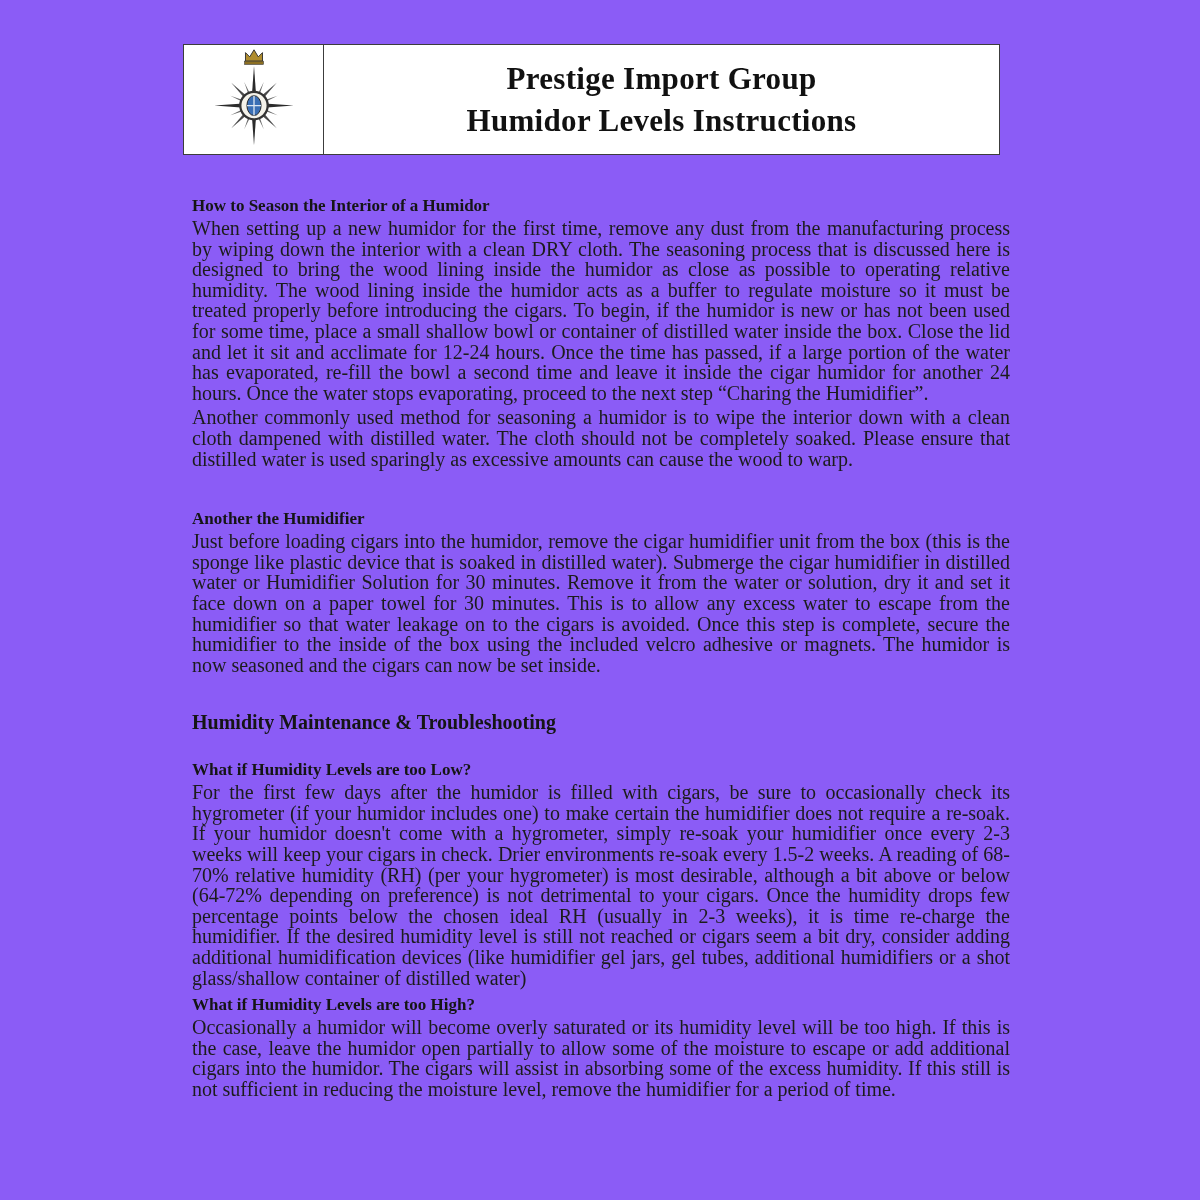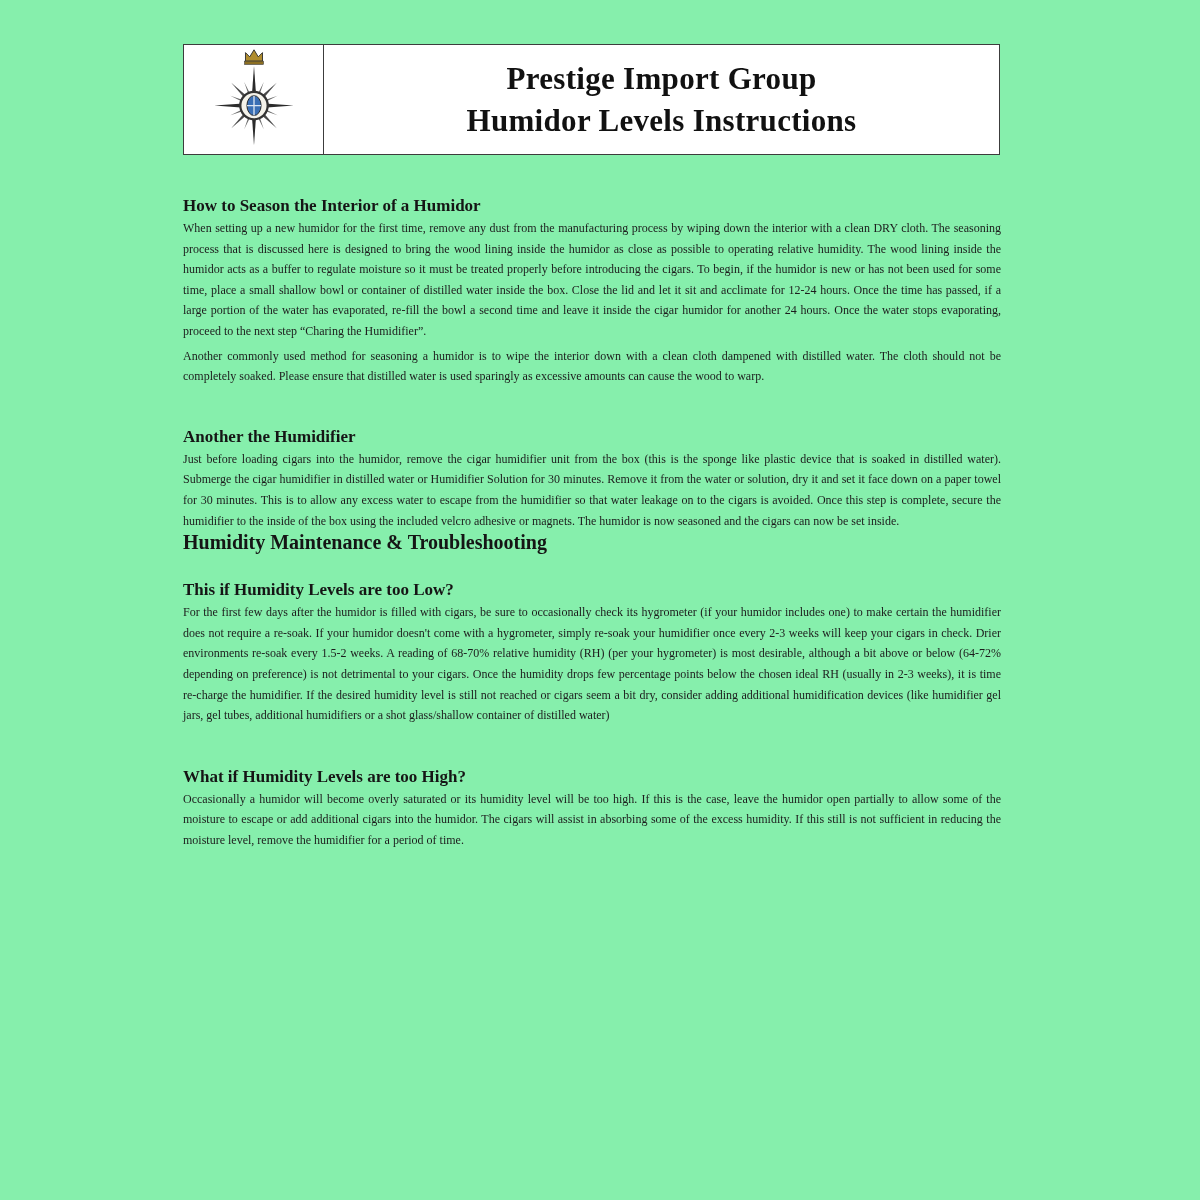--- a/index.html
+++ b/index.html
@@ -6,21 +6,21 @@
     margin: 0;
     padding: 0;
     background: #ffffff;
     font-family: "Liberation Serif", serif;
     color: #1c1c1c;
   }
   .page {
     position: relative;
     width: 1200px;
     height: 1200px;
-    background: #86efac;
+    background: #8b5cf6;
     overflow: hidden;
   }
   .header-box {
     position: absolute;
     left: 183px;
     top: 44px;
     width: 817px;
     height: 111px;
     border: 1px solid #3c3c3c;
     box-sizing: border-box;
@@ -45,49 +45,49 @@
   .title-line {
     font-weight: bold;
     font-size: 31px;
     line-height: 1.35;
     letter-spacing: 0.3px;
     color: #111111;
     white-space: nowrap;
   }
   .content {
     position: absolute;
-    left: 183px;
+    left: 192px;
     top: 196px;
     width: 818px;
   }
   .h-small {
     font-size: 17px;
     font-weight: bold;
     margin: 0;
     color: #151515;
   }
   .h-large {
     font-size: 20px;
     font-weight: bold;
     margin: 0;
     color: #151515;
   }
   .body-text {
-    font-size: 12px;
+    font-size: 20px;
     line-height: 20.6px;
     text-align: justify;
     margin: 0;
     color: #1c1c1c;
   }
   .mt-para   { margin-top: 2px; }
   .mt-gap    { margin-top: 4px; }
   .mt-sec    { margin-top: 40px; }
-  .mt-big    { }
+  .mt-big    { margin-top: 36px; }
   .mt-sub    { margin-top: 26px; }
-  .mt-sub2   { margin-top: 41px; }
+  .mt-sub2   { margin-top: 7px; }
 </style>
 </head>
 <body>
 
 <div class="page">
 
   <div class="header-box">
     <div class="logo-cell">
       <span>
         <svg width="96" height="104" viewBox="0 0 100 110" aria-hidden="true">
@@ -139,20 +139,20 @@
 
     <h3 class="h-small">How to Season the Interior of a Humidor</h3>
     <p class="body-text mt-para">When setting up a new humidor for the first time, remove any dust from the manufacturing process by wiping down the interior with a clean DRY cloth. The seasoning process that is discussed here is designed to bring the wood lining inside the humidor as close as possible to operating relative humidity.  The wood lining inside the humidor acts as a buffer to regulate moisture so it must be treated properly before introducing the cigars.  To begin, if the humidor is new or has not been used for some time, place a small shallow bowl or container of distilled water inside the box. Close the lid and let it sit and acclimate for 12-24 hours. Once the time has passed, if a large portion of the water has evaporated, re-fill the bowl a second time and leave it inside the cigar humidor for another 24 hours. Once the water stops evaporating, proceed to the next step “Charing the Humidifier”.</p>
     <p class="body-text mt-gap">Another commonly used method for seasoning a humidor is to wipe the interior down with a clean cloth dampened with distilled water.  The cloth should not be completely soaked.  Please ensure that distilled water is used sparingly as excessive amounts can cause the wood to warp.</p>
 
     <h3 class="h-small mt-sec">Another the Humidifier</h3>
     <p class="body-text mt-para">Just before loading cigars into the humidor, remove the cigar humidifier unit from the box (this is the sponge like plastic device that is soaked in distilled water). Submerge the cigar humidifier in distilled water or Humidifier Solution for 30 minutes. Remove it from the water or solution, dry it and set it face down on a paper towel for 30 minutes.  This is to allow any excess water to escape from the humidifier so that water leakage on to the cigars is avoided. Once this step is complete, secure the humidifier to the inside of the box using the included velcro adhesive or magnets.  The humidor is now seasoned and the cigars can now be set inside.</p>
 
     <h2 class="h-large mt-big">Humidity Maintenance &amp; Troubleshooting</h2>
 
-    <h3 class="h-small mt-sub">This if Humidity Levels are too Low?</h3>
+    <h3 class="h-small mt-sub">What if Humidity Levels are too Low?</h3>
     <p class="body-text mt-para">For the first few days after the humidor is filled with cigars, be sure to occasionally check its hygrometer (if your humidor includes one) to make certain the humidifier does not require a re-soak.  If your humidor doesn't come with a hygrometer, simply re-soak your humidifier once every 2-3 weeks will keep your cigars in check.  Drier environments re-soak every 1.5-2 weeks.  A reading of 68-70% relative humidity (RH) (per your hygrometer) is most desirable, although a bit above or below (64-72% depending on preference) is not detrimental to your cigars.  Once the humidity drops few percentage points below the chosen ideal RH (usually in 2-3 weeks), it is time re-charge the humidifier.  If the desired humidity level is still not reached or cigars seem a bit dry, consider adding additional humidification devices (like humidifier gel jars, gel tubes, additional humidifiers or a shot glass/shallow container of distilled water)</p>
 
     <h3 class="h-small mt-sub2">What if Humidity Levels are too High?</h3>
     <p class="body-text mt-para">Occasionally a humidor will become overly saturated or its humidity level will be too high. If this is the case, leave the humidor open partially to allow some of the moisture to escape or add additional cigars into the humidor.  The cigars will assist in absorbing some of the excess humidity.  If this still is not sufficient in reducing the moisture level, remove the humidifier for a period of time.</p>
 
   </div>
 </div>
 
 </body></html>

